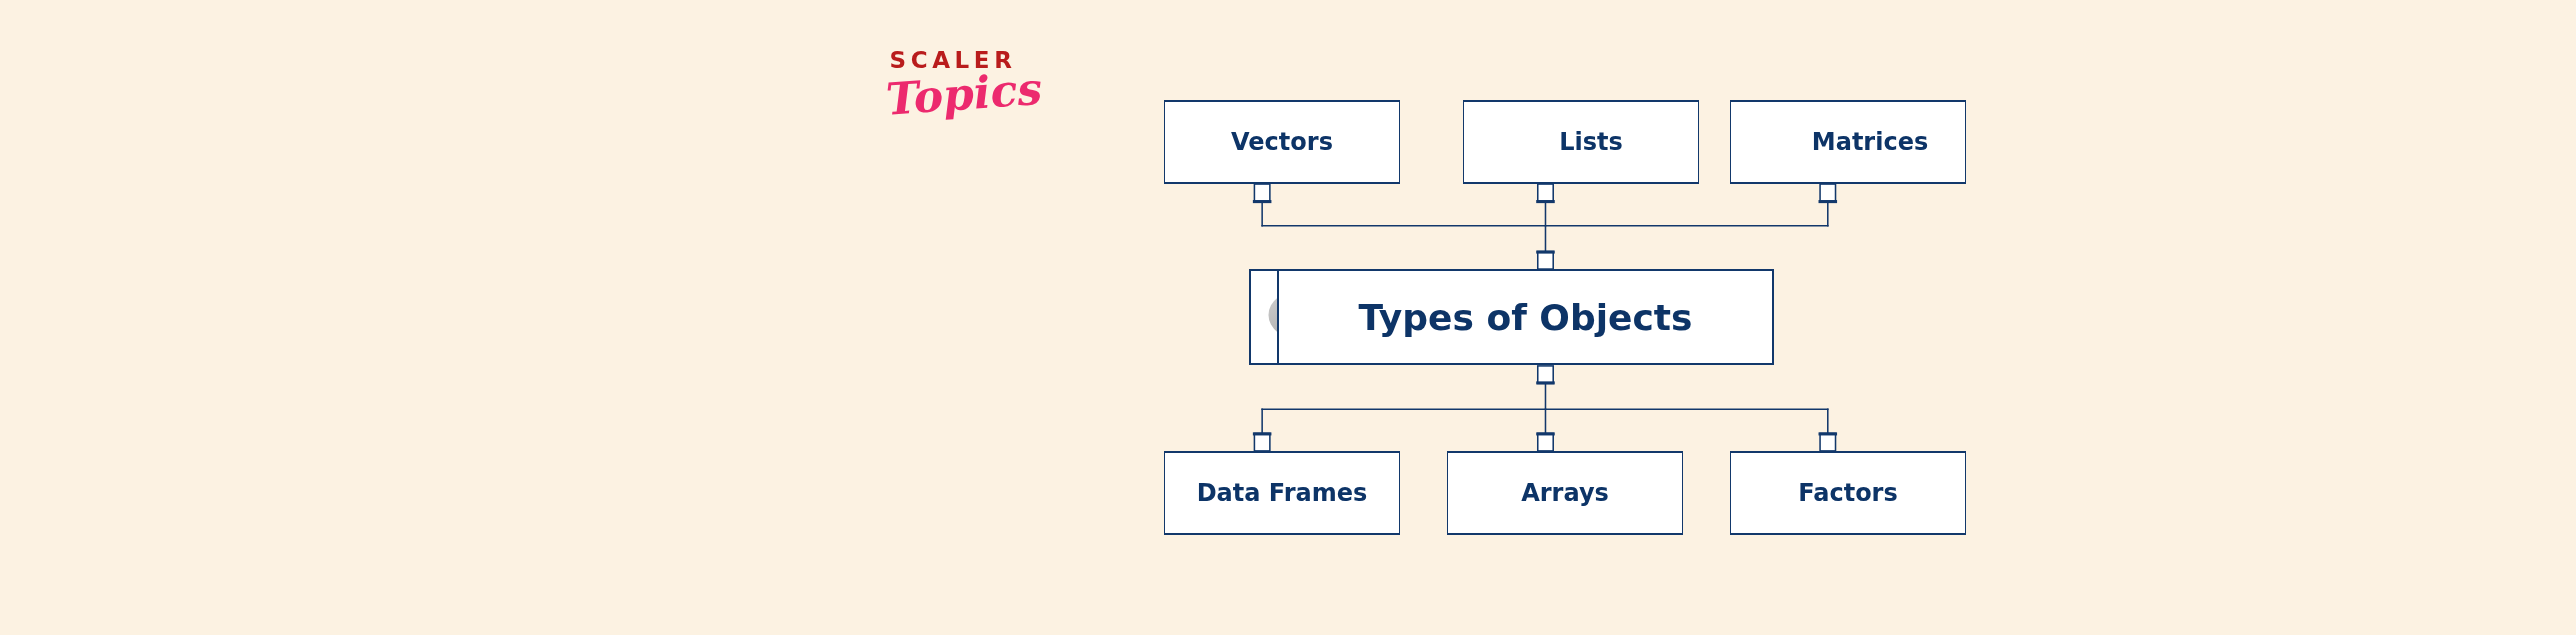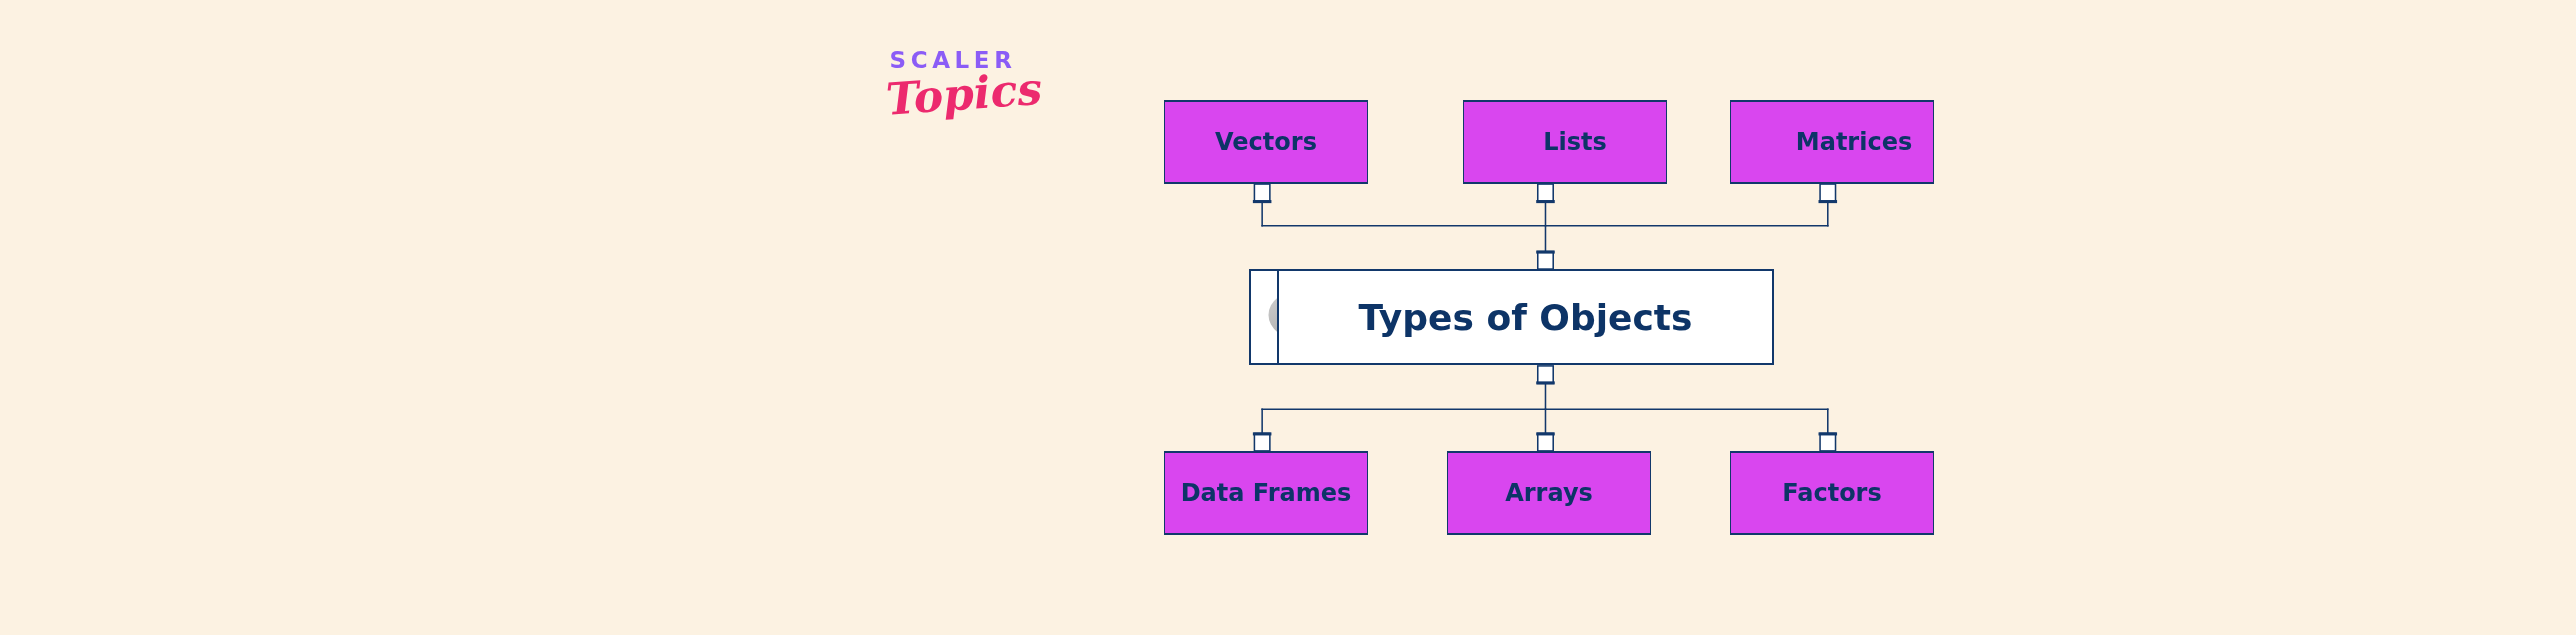--- a/index.html
+++ b/index.html
@@ -18,41 +18,41 @@
     left: 886px;
     top: 49px;
     width: 134px;
     text-align: center;
   }
   .logo-brand {
     font-family: "DejaVu Sans", sans-serif;
     font-weight: bold;
     font-size: 23px;
     letter-spacing: 4.6px;
-    color: #8b5cf6;
+    color: #b91c1c;
     line-height: 1;
   }
   .logo-script {
     font-family: "DejaVu Serif", serif;
     font-style: italic;
     font-weight: bold;
     font-size: 44px;
     color: #ec2a6e;
     line-height: 1;
     margin-top: 1px;
     transform: rotate(-4deg);
   }
 
   
   .node {
     position: absolute;
-    width: 204px;
+    width: 236px;
     height: 84px;
     box-sizing: border-box;
-    background: #d946ef;
+    background: #ffffff;
     border: 1.5px solid #12386b;
     border-top-width: 2.1px;
     border-bottom-width: 2.1px;
     display: flex;
     align-items: center;
     justify-content: center;
     font-weight: bold;
     font-size: 24px;
     color: #0d3467;
     white-space: nowrap;

